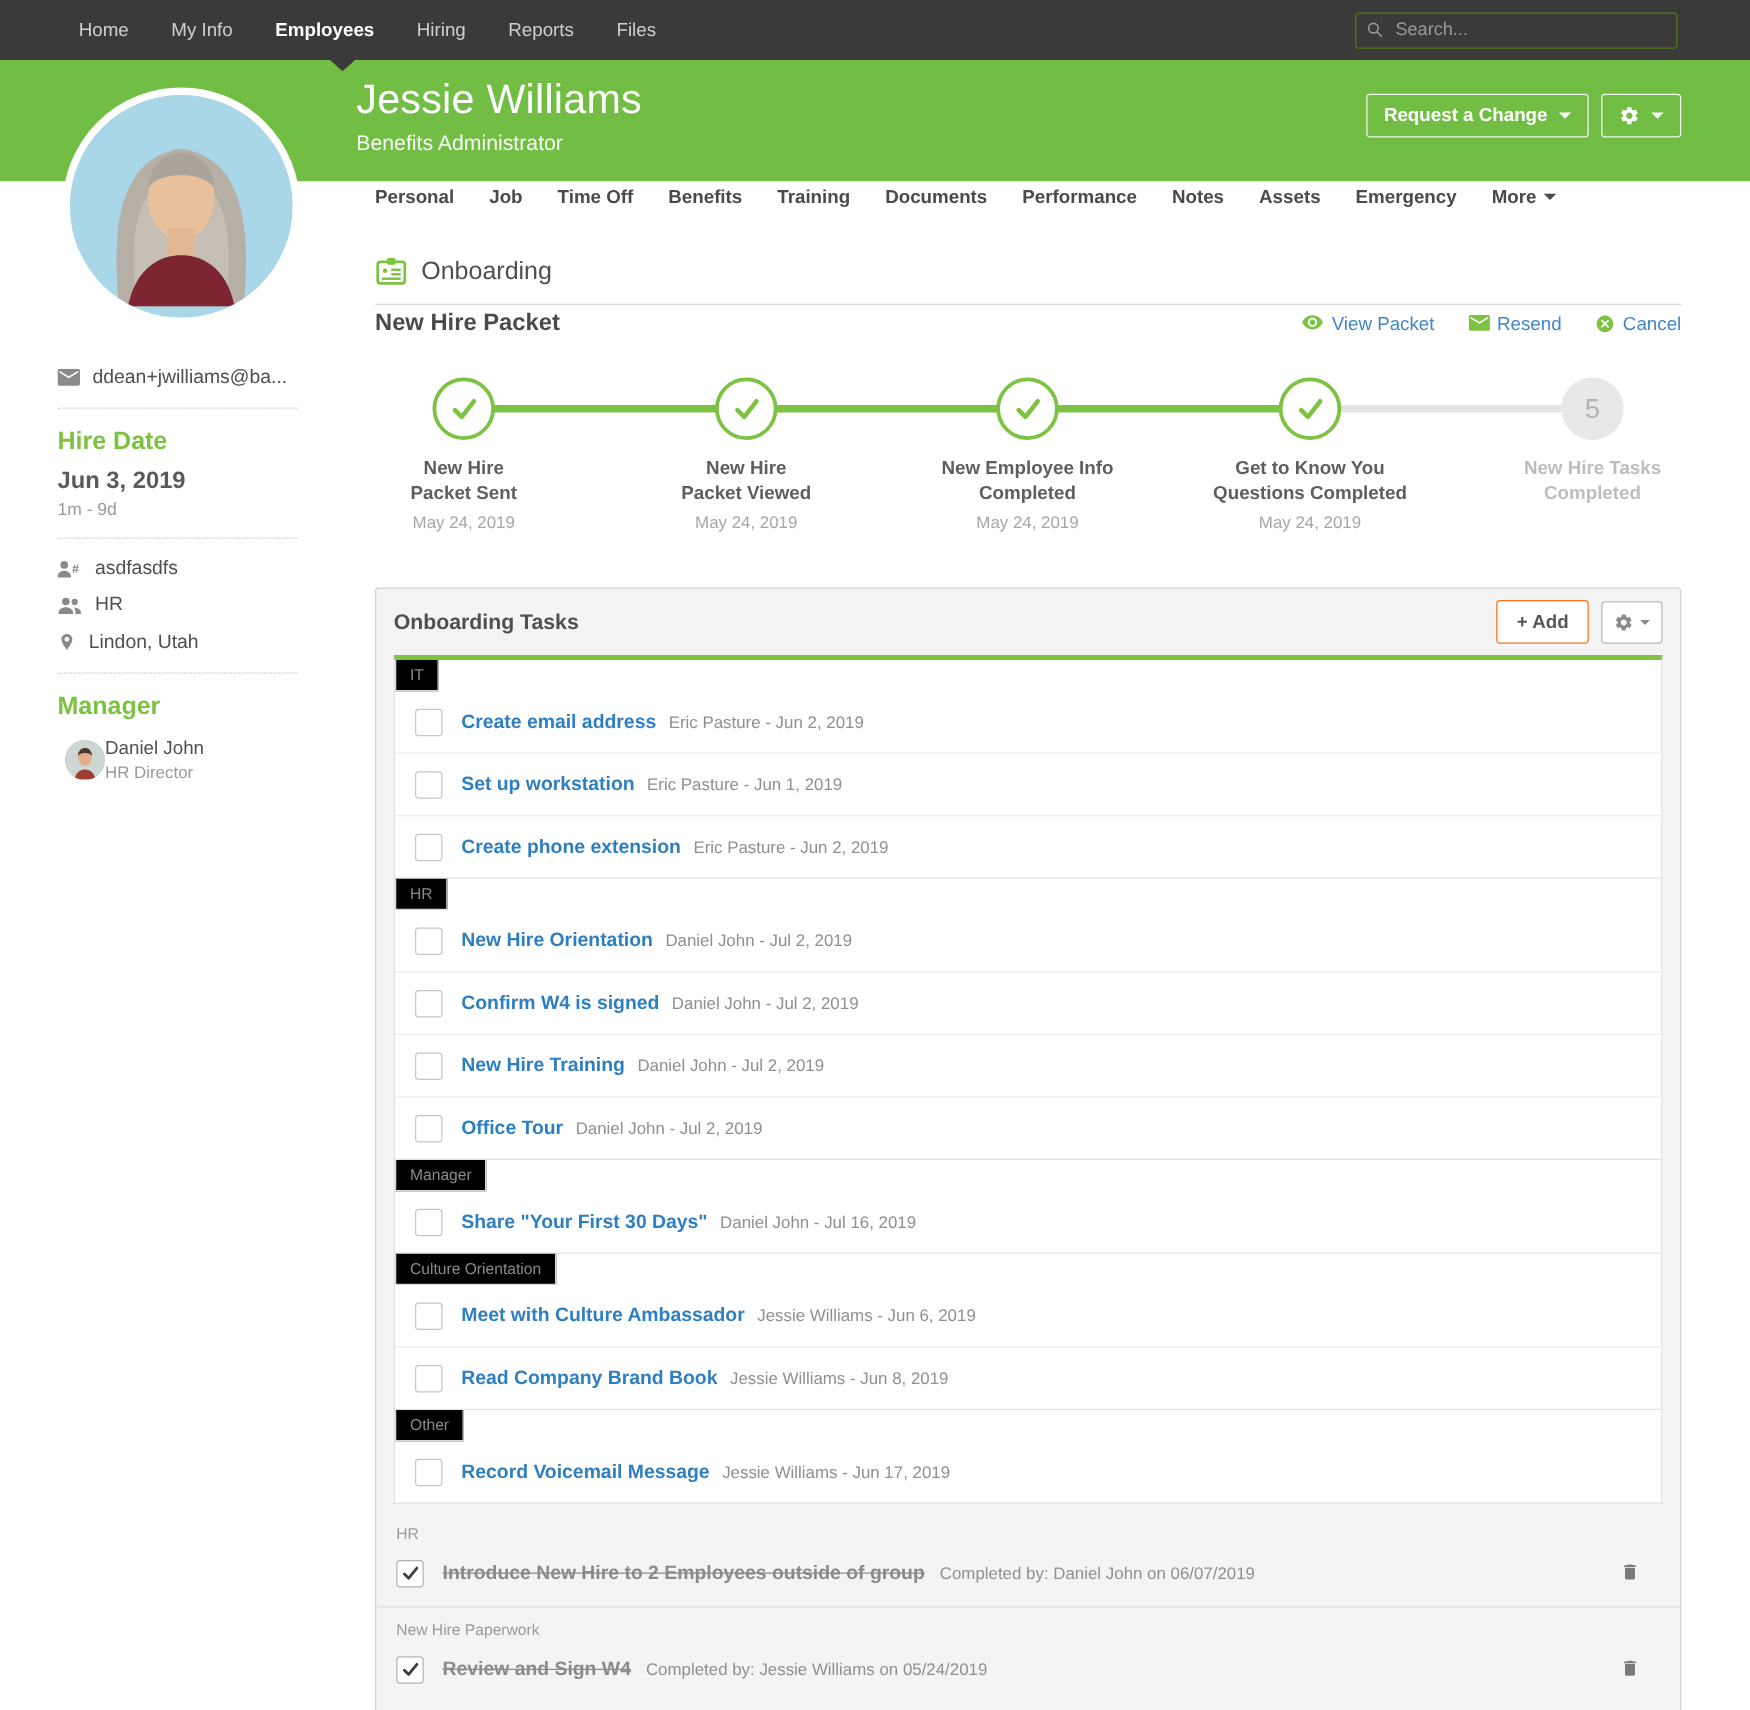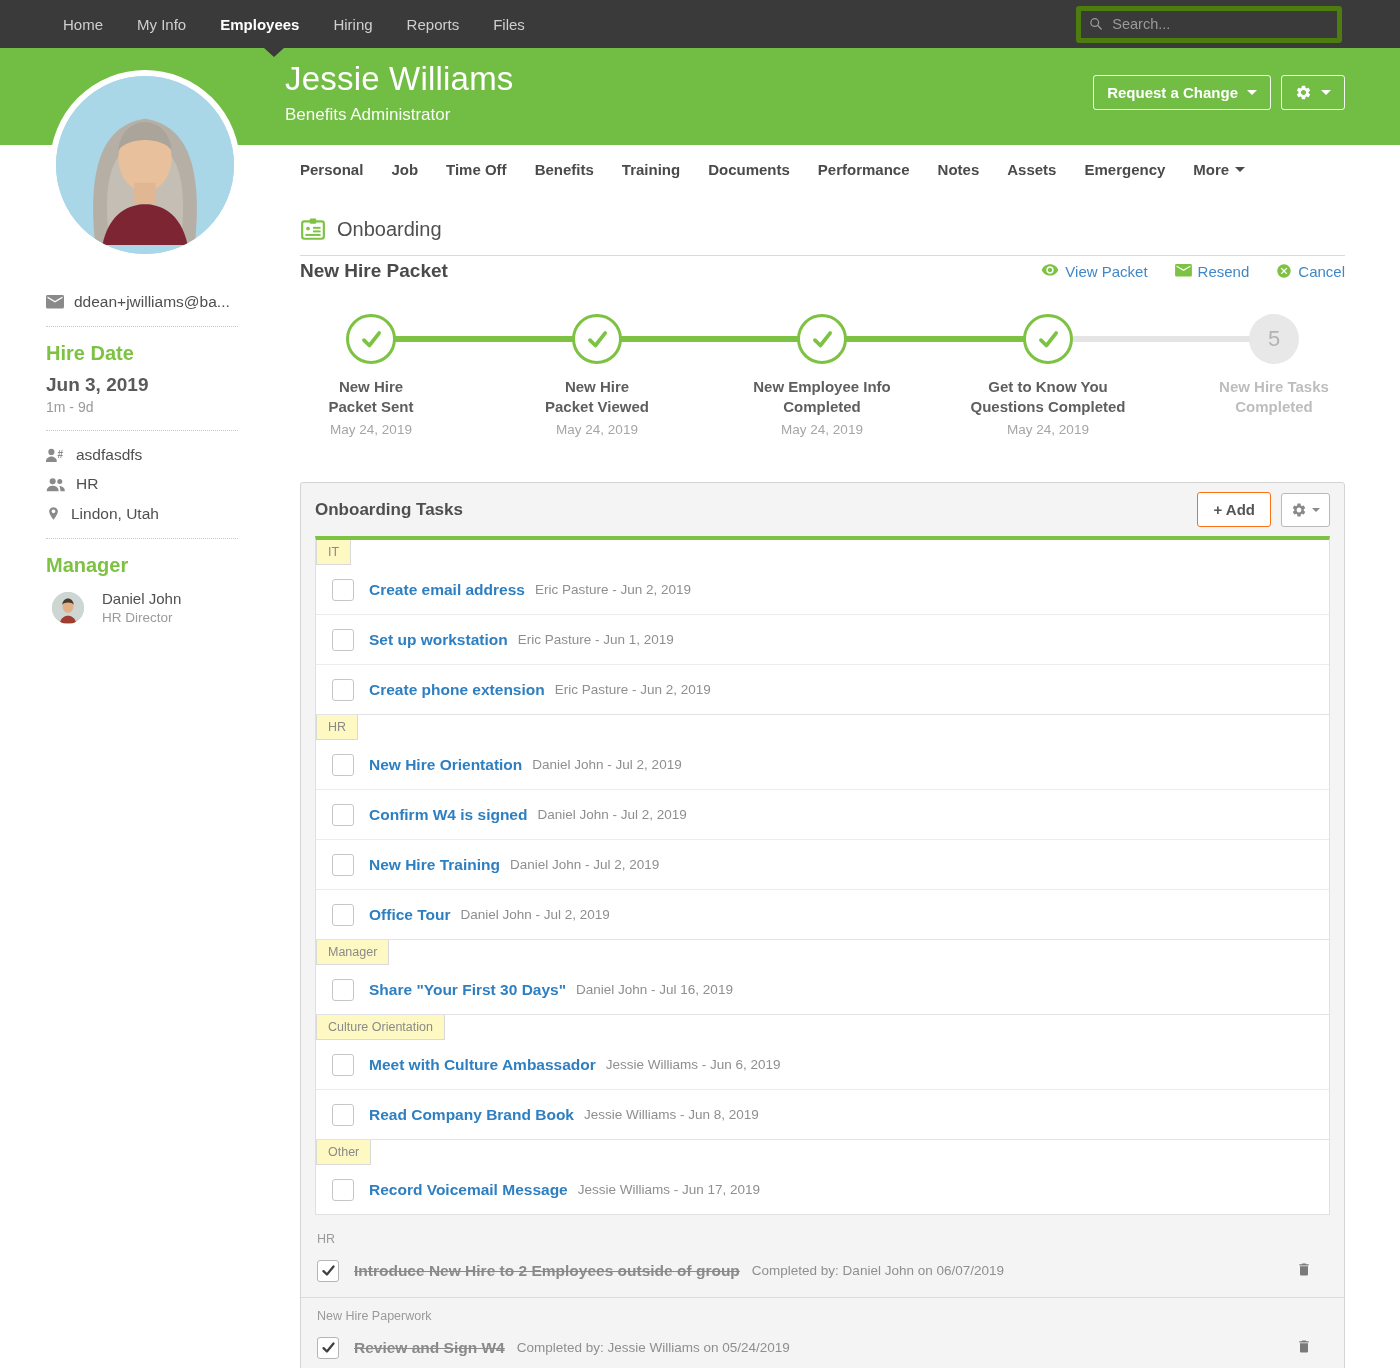--- a/index.html
+++ b/index.html
@@ -4,21 +4,21 @@
 <style>
   html,body{margin:0;padding:0;}
   body{width:1400px;height:1368px;overflow:hidden;position:relative;background:#fff;
        font-family:"Liberation Sans",sans-serif;-webkit-font-smoothing:antialiased;}
 
   
   .topbar{height:48px;background:#3a3a3a;display:flex;align-items:center;position:relative;z-index:20;}
   .nav-items{display:flex;gap:34px;margin-left:63px;}
   .nav-item{color:#cfcfcf;font-size:15px;cursor:pointer;white-space:nowrap;}
   .nav-item.active{color:#fff;font-weight:700;}
-  .searchbox{margin-left:auto;margin-right:58px;width:240px;height:27px;border:5px solid #4d7c0f;
+  .searchbox{margin-left:auto;margin-right:58px;width:240px;height:27px;border:1px solid #4d7c0f;
              border-radius:3px;display:flex;align-items:center;padding:0 8px;gap:7px;}
   .searchbox input{background:transparent;border:none;outline:none;color:#ccc;font-size:14.5px;width:100%;}
   .searchbox input::placeholder{color:#9a9a9a;}
 
   
   .gheader{height:97px;background:#72bd44;position:relative;z-index:10;}
   .nav-pointer{position:absolute;top:0;left:264px;width:0;height:0;
                border-left:10px solid transparent;border-right:10px solid transparent;border-top:9px solid #3a3a3a;}
   .name-block{position:absolute;left:285px;top:12px;color:#fff;}
   .emp-name{font-size:33px;font-weight:400;letter-spacing:.2px;}
@@ -34,28 +34,28 @@
   
   .avatar{position:absolute;left:50px;top:70px;width:178px;height:178px;border-radius:50%;
           border:6px solid #fff;overflow:hidden;background:#a9d7e8;z-index:15;}
   .sidebar{position:absolute;left:0;top:145px;width:280px;padding-top:148px;box-sizing:border-box;}
   .side-row{display:flex;align-items:center;gap:10px;margin:0 0 11px 46px;color:#4f4f4f;font-size:15.5px;}
   .side-row svg{flex:0 0 auto;}
   .side-sep{border-top:1px dotted #c9c9c9;margin:15px 0 15px 46px;width:192px;}
   .side-label{color:#7dc242;font-weight:700;font-size:20px;margin-left:46px;}
   .hire-date{font-size:19px;font-weight:700;color:#5a5a5a;margin:9px 0 3px 46px;}
   .tenure{font-size:14px;color:#9a9a9a;margin-left:46px;}
-  .mgr{display:flex;gap:18px;margin:13px 0 0 52px;align-items:center;}
+  .mgr{display:flex;gap:0;margin:13px 0 0 52px;align-items:center;}
   .mgr-avatar{width:32px;height:32px;border-radius:50%;overflow:hidden;background:#cdd6d2;flex:0 0 auto;}
   .mgr-name{font-size:15px;color:#4f4f4f;cursor:pointer;}
   .mgr-title{font-size:13.5px;color:#9a9a9a;margin-top:3px;}
 
   
   .content{position:absolute;left:300px;top:145px;width:1045px;}
-  .tabs{display:flex;gap:28px;padding-top:16px;font-size:15px;font-weight:600;color:#4a4a4a;}
+  .tabs{display:flex;gap:28px;padding-top:4px;font-size:15px;font-weight:600;color:#4a4a4a;}
   .tab{cursor:pointer;white-space:nowrap;display:flex;align-items:center;}
   .section-head{display:flex;align-items:center;gap:11px;margin-top:38px;color:#4f4f4f;font-size:20px;}
   .section-divider{border-top:1px solid #d9d9d9;margin-top:13px;}
   .packet-row{display:flex;align-items:center;margin-top:4px;}
   .packet-title{font-size:19px;font-weight:700;color:#4a4a4a;}
   .packet-actions{margin-left:auto;display:flex;gap:27px;}
   .action-link{display:flex;align-items:center;gap:6px;color:#4187c7;font-size:15px;cursor:pointer;}
 
   
   .stepper{position:relative;height:146px;margin-top:24px;}
@@ -73,21 +73,21 @@
   
   .panel{margin-top:30px;background:#f4f4f4;border:1px solid #d4d4d4;border-radius:3px;padding-bottom:20px;}
   .panel-head{display:flex;align-items:center;padding:9px 14px;}
   .panel-title{font-size:17px;font-weight:600;color:#4f4f4f;}
   .btn-add{margin-left:auto;background:#fff;border:1px solid #f97316;border-radius:3px;font-size:15px;font-weight:700;
            color:#555;padding:8px 15px;cursor:pointer;font-family:"Liberation Sans",sans-serif;}
   .btn-gear{background:#fff;border:1px solid #b9b9b9;border-radius:3px;padding:8px 9px;display:flex;gap:5px;
             align-items:center;margin-left:10px;cursor:pointer;}
   .task-card{margin:0 14px;background:#fff;border:1px solid #e0e0e0;border-top:4px solid #7dc242;}
   .group + .group{border-top:1px solid #e3e3e3;}
-  .gtab{display:inline-block;border:1px solid #d9d9d9;border-top:none;background:#fef9c3;color:#8a8a8a;
+  .gtab{display:inline-block;border:1px solid #d9d9d9;border-top:none;background:#000000;color:#8a8a8a;
         font-size:12.5px;padding:5px 11px;}
   .task-row{display:flex;align-items:center;height:49px;padding-left:16px;}
   .task-row + .task-row{border-top:1px solid #ececec;}
   .cb{width:20px;height:20px;border:1px solid #c6c6c6;border-radius:3px;background:#fff;flex:0 0 auto;
       display:flex;align-items:center;justify-content:center;cursor:pointer;}
   .task-link{margin-left:15px;color:#2e7fc1;font-weight:700;font-size:15.5px;text-decoration:none;cursor:pointer;white-space:nowrap;}
   .task-meta{margin-left:10px;color:#8f8f8f;font-size:13.5px;white-space:nowrap;}
 
   
   .completed{margin-top:6px;}

